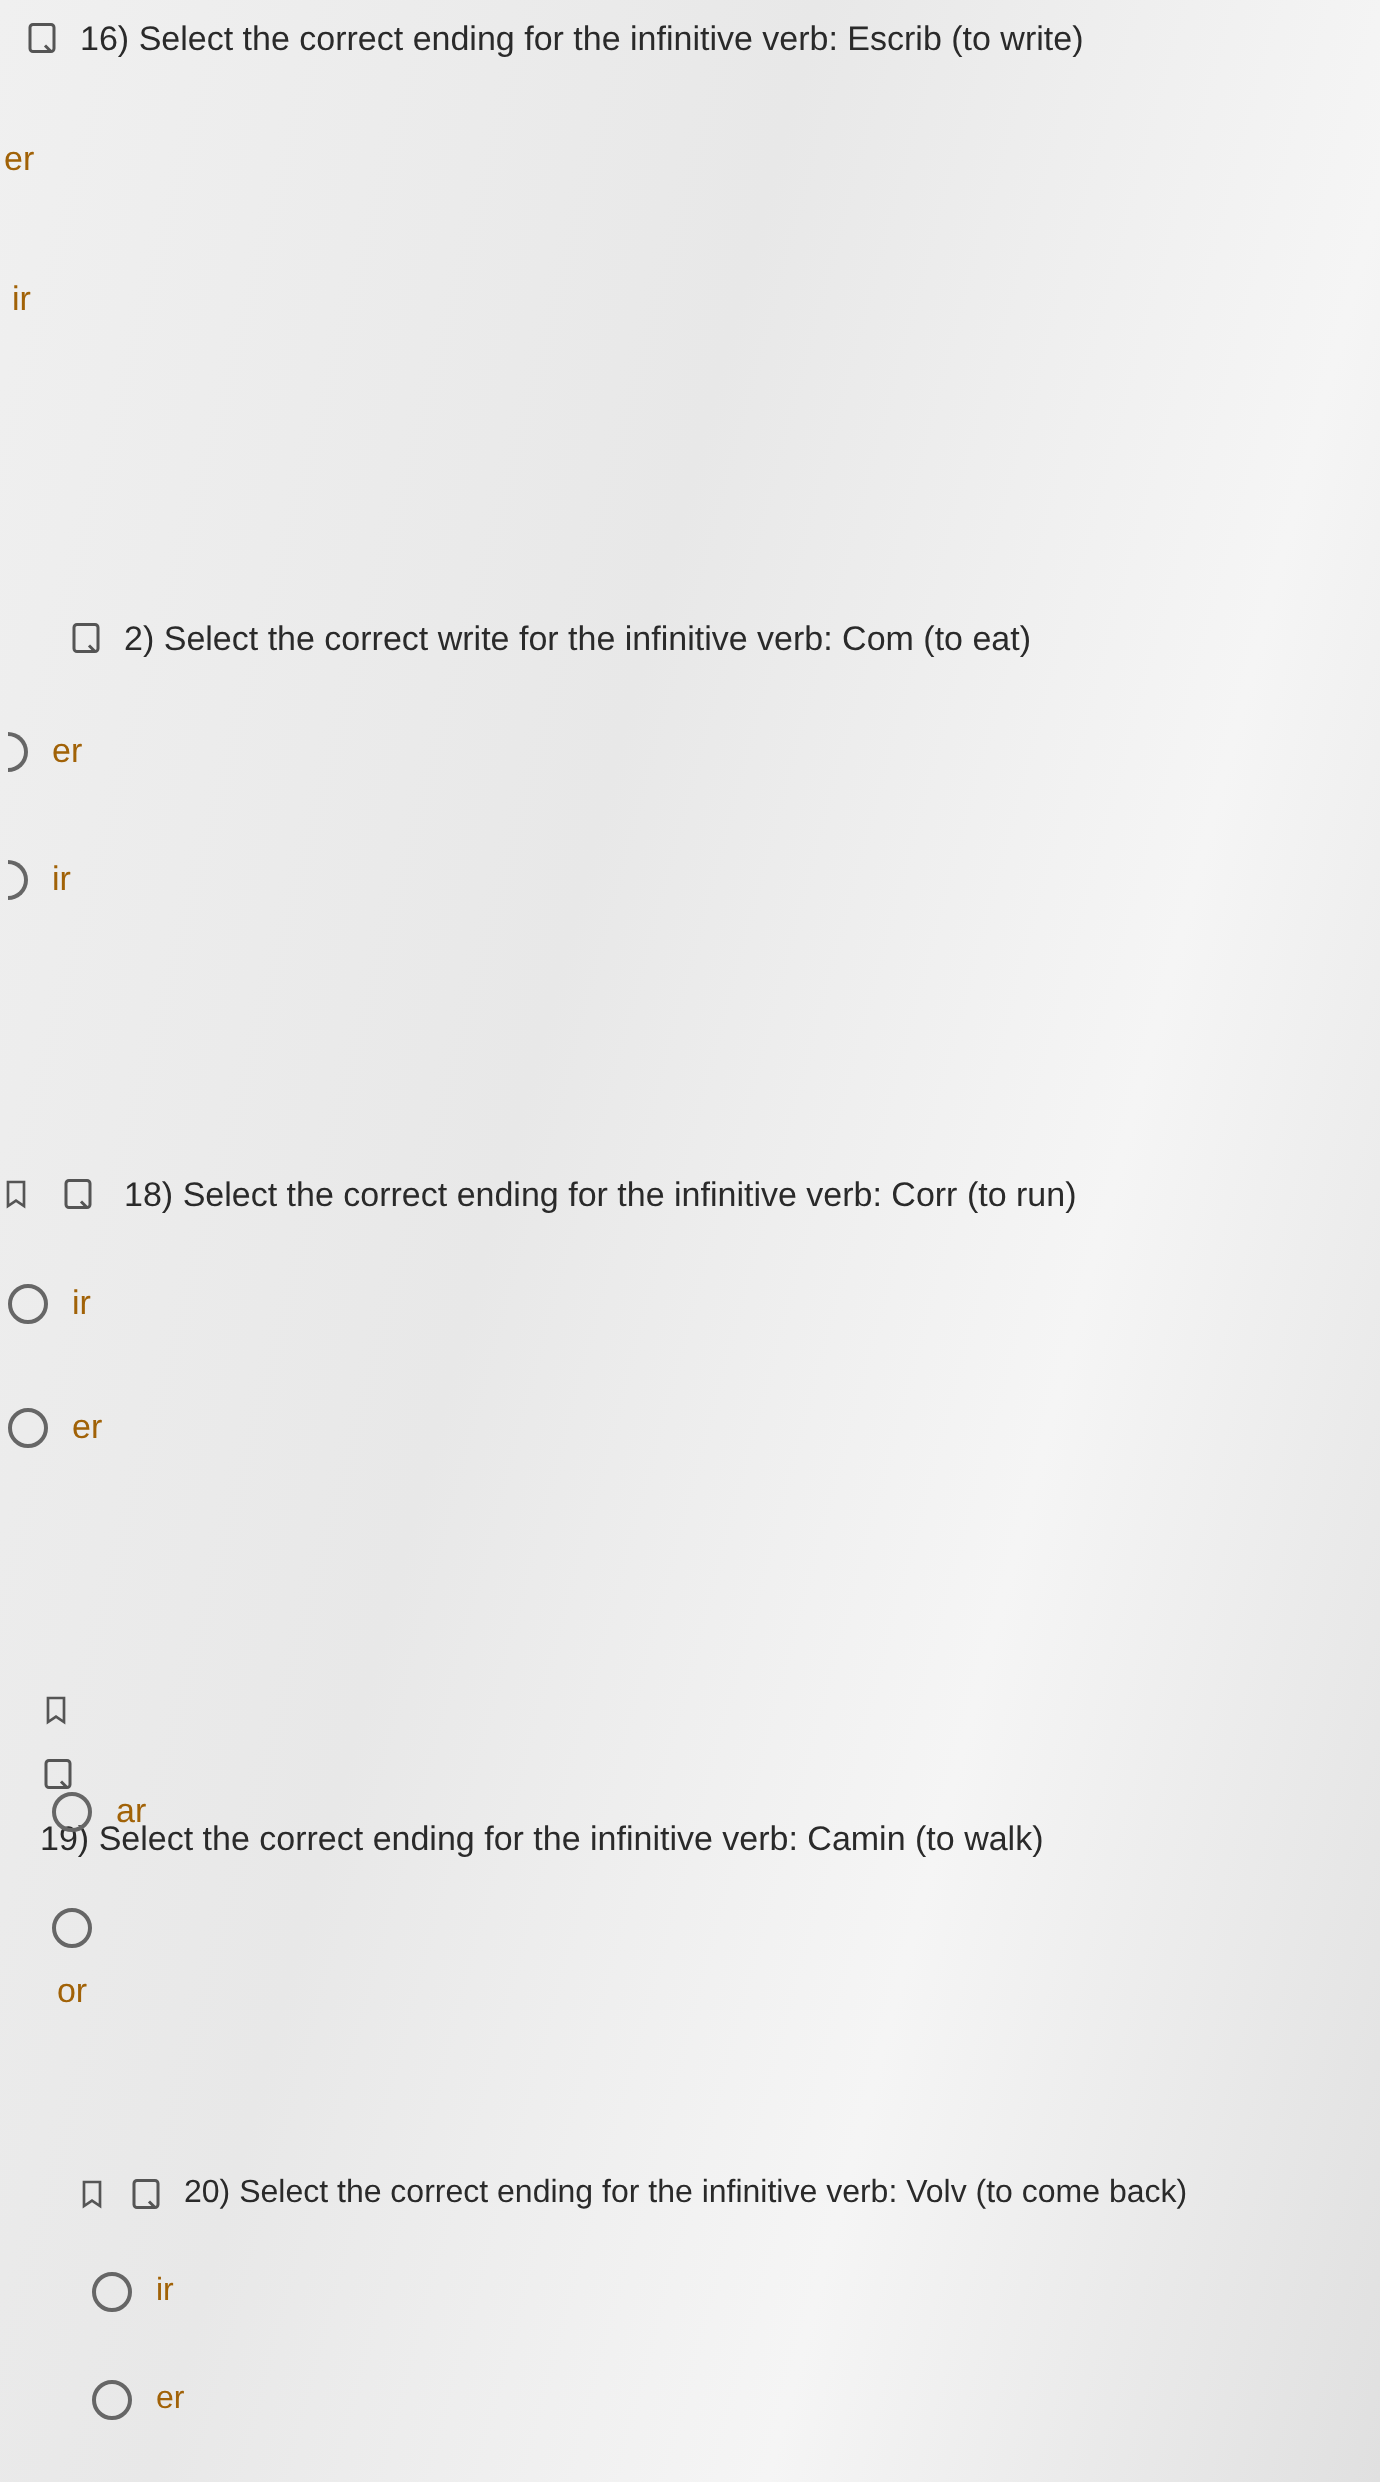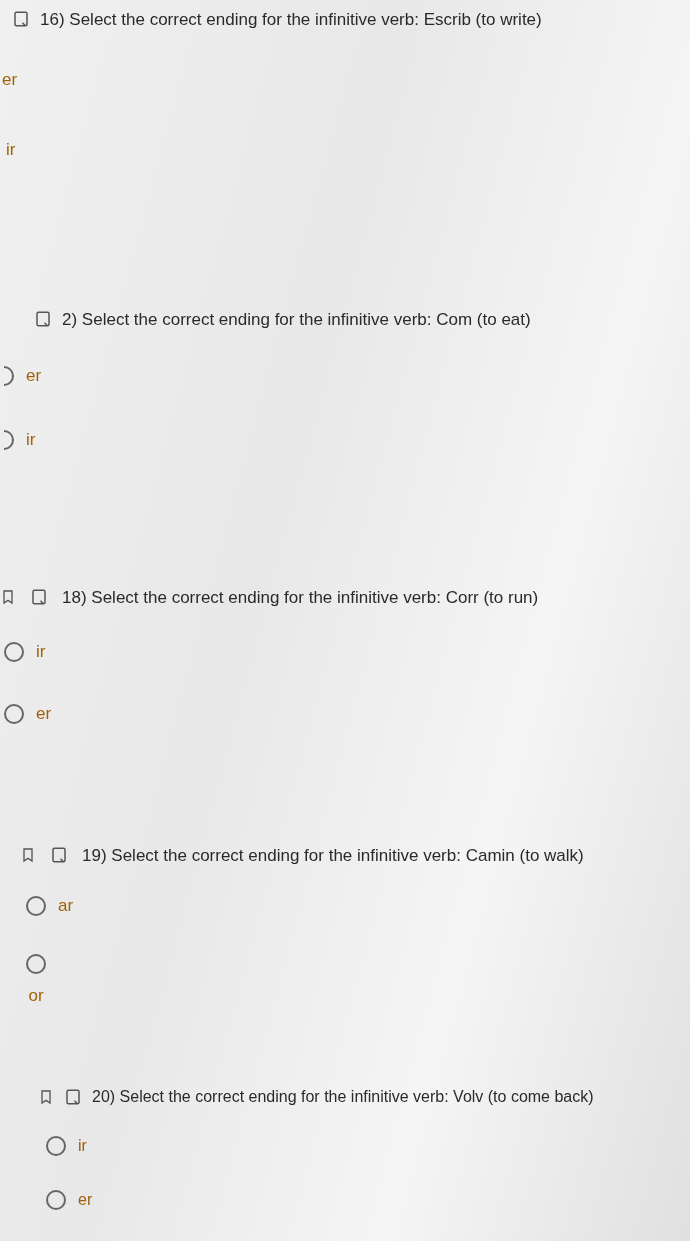--- a/index.html
+++ b/index.html
@@ -73,21 +73,21 @@
 
   
   .q18 { position: absolute; top: 588px; left: 0; right: 10px; }
   .q18 .question-header { margin-left: 0; gap: 14px; }
   .q18 .bookmark-icon { margin-left: 0; }
   .q18 .opt1 { position: absolute; top: 54px; left: 4px; }
   .q18 .opt2 { position: absolute; top: 116px; left: 4px; }
 
   
   .q19 { position: absolute; top: 846px; left: 20px; right: 10px; }
-  .q19 .question-header { gap: 14px; }
+  .q19 .question-header { gap: 14px; flex-direction: column; }
   .q19 .opt1 { position: absolute; top: 50px; left: 6px; }
   .q19 .opt2 { position: absolute; top: 108px; left: 6px; flex-direction: column; }
 
   
   .q20 { position: absolute; top: 1088px; left: 38px; right: 10px; }
   .q20 .question-header { }
   .q20 .question-text { font-size: 16px; }
   .q20 .opt1 { position: absolute; top: 48px; left: 8px; }
   .q20 .opt2 { position: absolute; top: 102px; left: 8px; }
   .q20 .option-text { font-size: 16px; }
@@ -122,21 +122,21 @@
 <div class="question-block q17">
   <div class="question-header">
     <span class="note-icon">
       <svg viewBox="0 0 24 24" fill="none" stroke="#555" stroke-width="2">
         <rect x="4" y="3" width="16" height="18" rx="2"></rect>
         <path d="M14 17 L18 21" stroke="#555"></path>
       </svg>
     </span>
     <span class="question-text">
       <span>2)</span>
-      <span>Select the correct ending for the infinitive verb: Com (to eat)</span>
+      <span>Select the correct write for the infinitive verb: Com (to eat)</span>
     </span>
   </div>
   <div class="option-row opt1">
     <span class="radio-partial"></span>
     <span class="option-text">er</span>
   </div>
   <div class="option-row opt2">
     <span class="radio-partial"></span>
     <span class="option-text">ir</span>
   </div>

